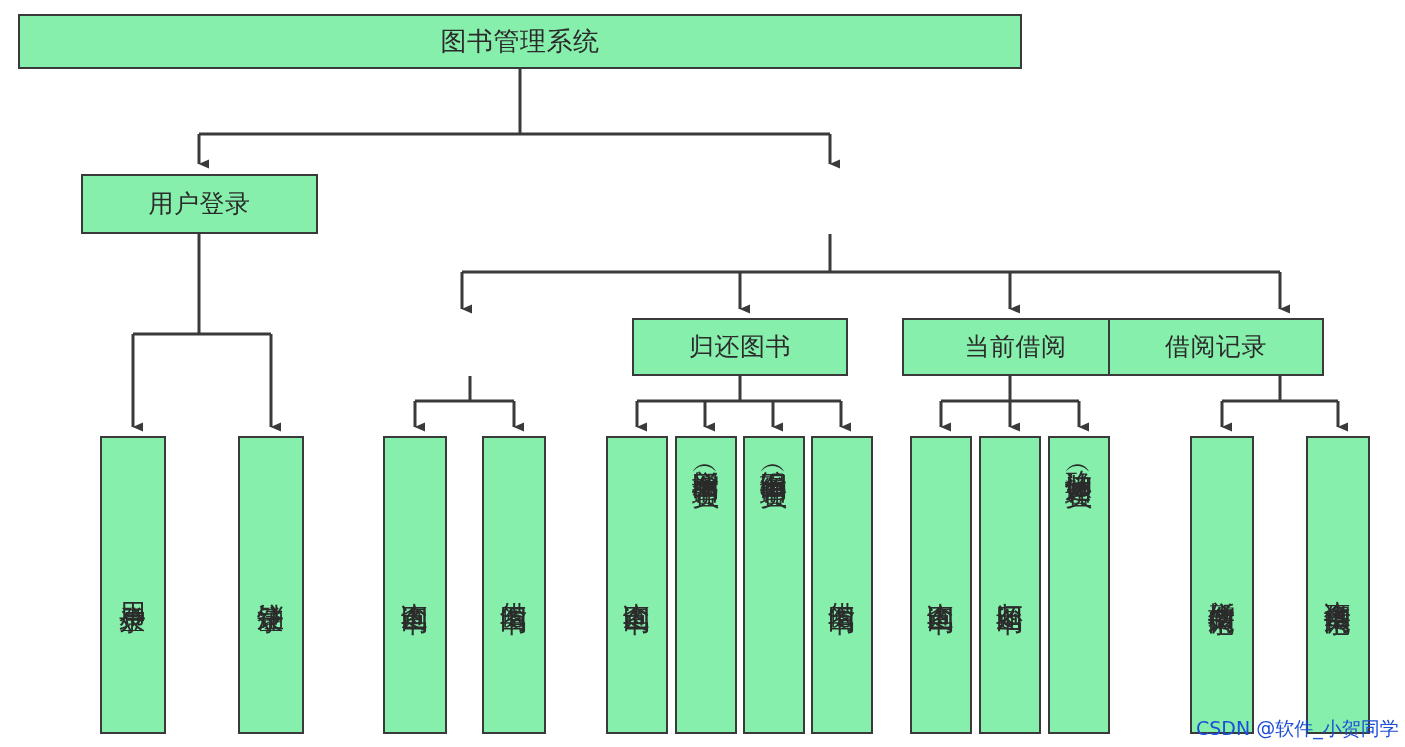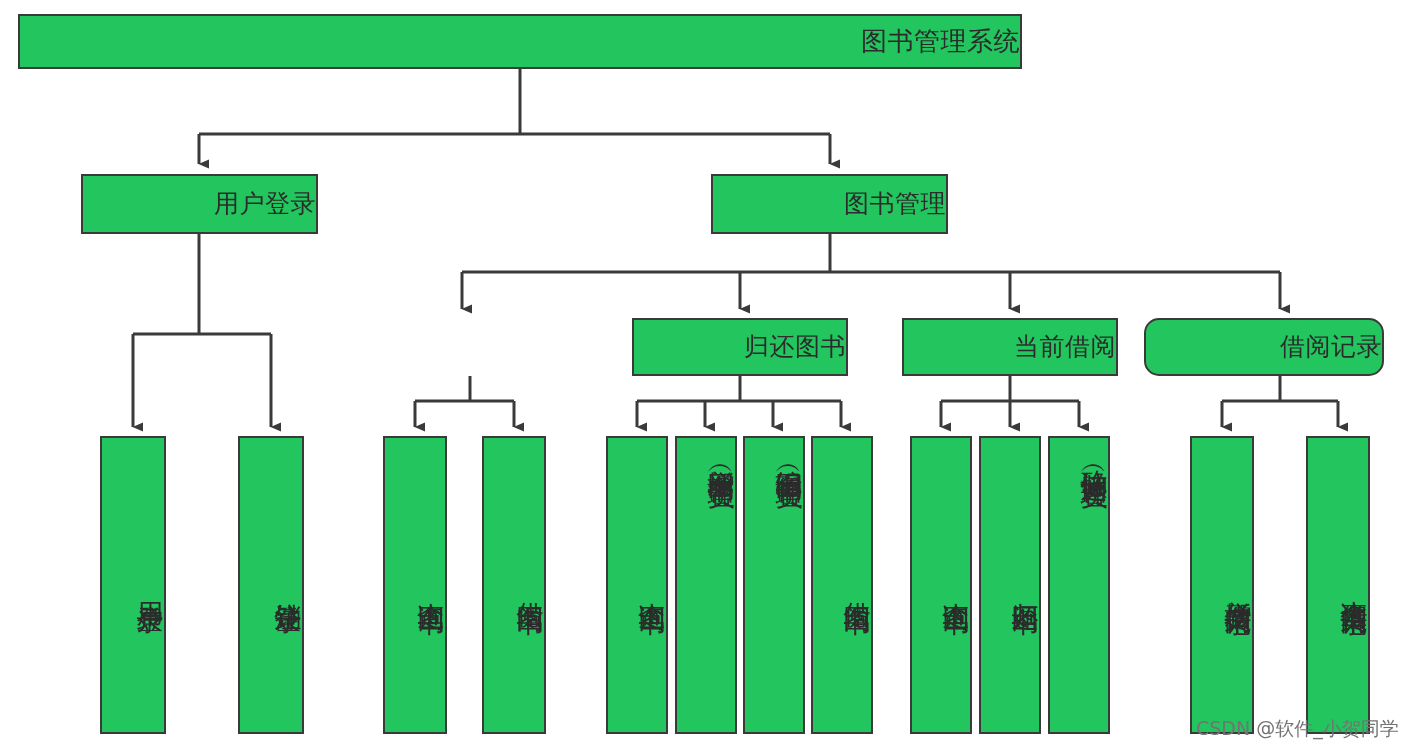--- a/index.html
+++ b/index.html
@@ -22,25 +22,25 @@
     position: absolute;
     left: 0;
     top: 0;
     width: 1405px;
     height: 747px;
     pointer-events: none;
   }
   .node {
     position: absolute;
     box-sizing: border-box;
-    background: #22c55e;
+    background: #86efac;
     border: 2px solid #3a3a3a;
     display: flex;
     align-items: center;
-    justify-content: flex-end;
+    justify-content: center;
     color: #2b2b2b;
     z-index: 2;
   }
   .node-label {
     display: block;
     text-align: center;
     line-height: 1.12;
     letter-spacing: 0.5px;
     white-space: pre-line;
   }
@@ -63,21 +63,21 @@
     line-height: 1.0;
     letter-spacing: 2px;
     white-space: nowrap;
   }
   .node.vert.centered {
     align-items: center;
     padding-top: 0;
   }
   .watermark {
     position: absolute;
-    color: #737373;
+    color: #1d4ed8;
     font-size: 19px;
     white-space: nowrap;
     z-index: 5;
     font-family: "DejaVu Sans", "Liberation Sans", sans-serif;
   }
 </style>
 </head>
 <body>
 
 <div id="diagram-root">
@@ -133,34 +133,31 @@
   </svg>
 
   <div class="node horiz root" style="left:18px; top:14px; width:1004px; height:55px;">
     <span class="node-label">图书管理系统</span>
   </div>
 
   <div class="node horiz" style="left:81px; top:174px; width:237px; height:60px;">
     <span class="node-label">用户登录</span>
   </div>
 
-  <div class="node horiz" style="left:711px; top:174px; width:237px; height:60px;">
-    <span class="node-label">图书管理</span>
-  </div>
 
 
   <div class="node horiz" style="left:632px; top:318px; width:216px; height:58px;">
     <span class="node-label">归还图书</span>
   </div>
 
   <div class="node horiz" style="left:902px; top:318px; width:216px; height:58px;padding-left:11px;">
     <span class="node-label">当前借阅</span>
   </div>
 
-  <div class="node horiz" style="left:1144px; top:318px; width:240px; height:58px;border-radius:15px;">
+  <div class="node horiz" style="left:1108px; top:318px; width:216px; height:58px;">
     <span class="node-label">借阅记录</span>
   </div>
 
   <div class="node vert centered" style="left:100px; top:436px; width:66px; height:298px;">
     <span class="node-label">用户登录</span>
   </div>
 
   <div class="node vert centered" style="left:238px; top:436px; width:66px; height:298px;">
     <span class="node-label">注销登录</span>
   </div>

